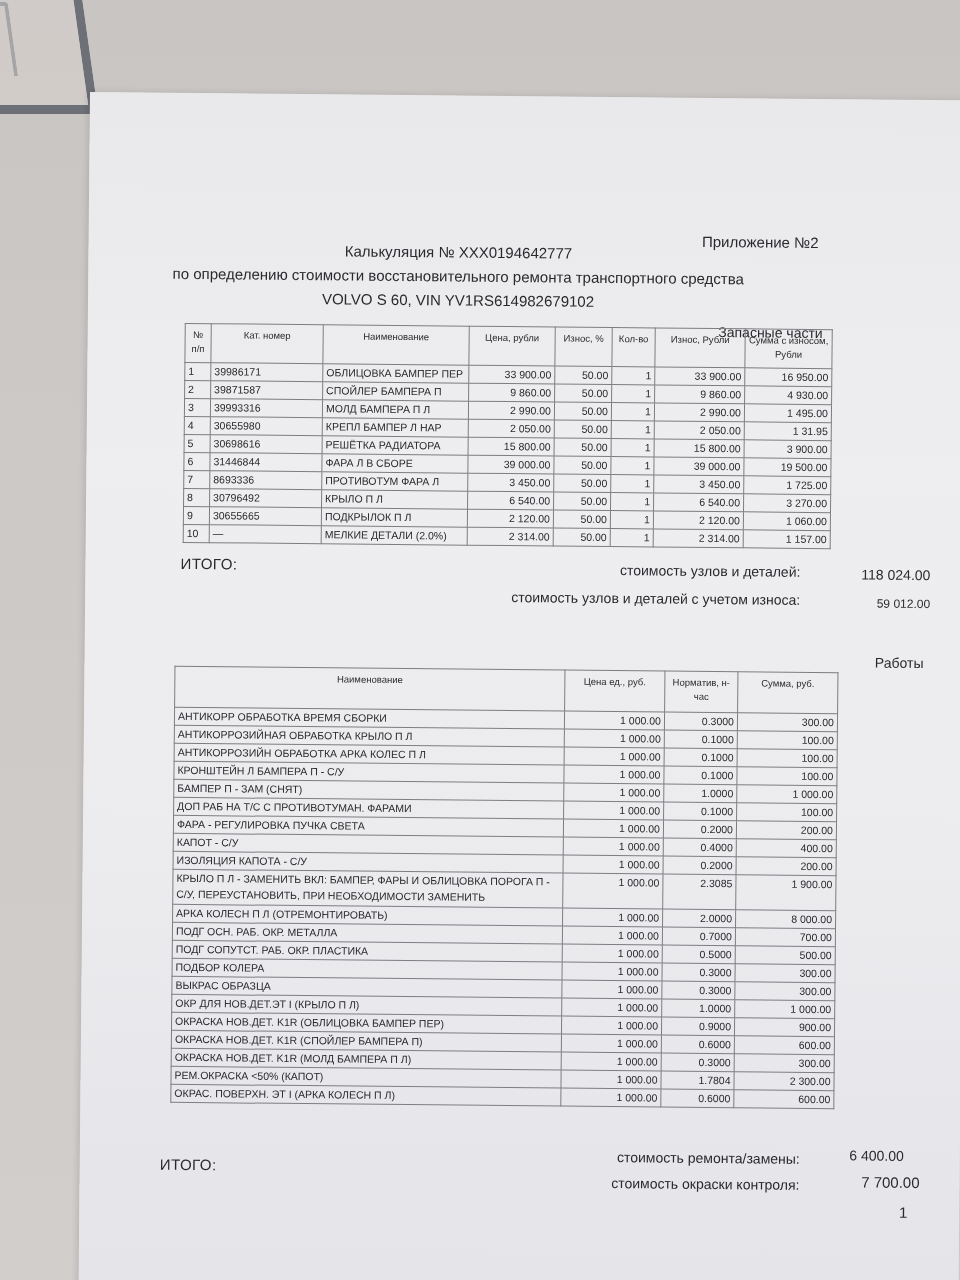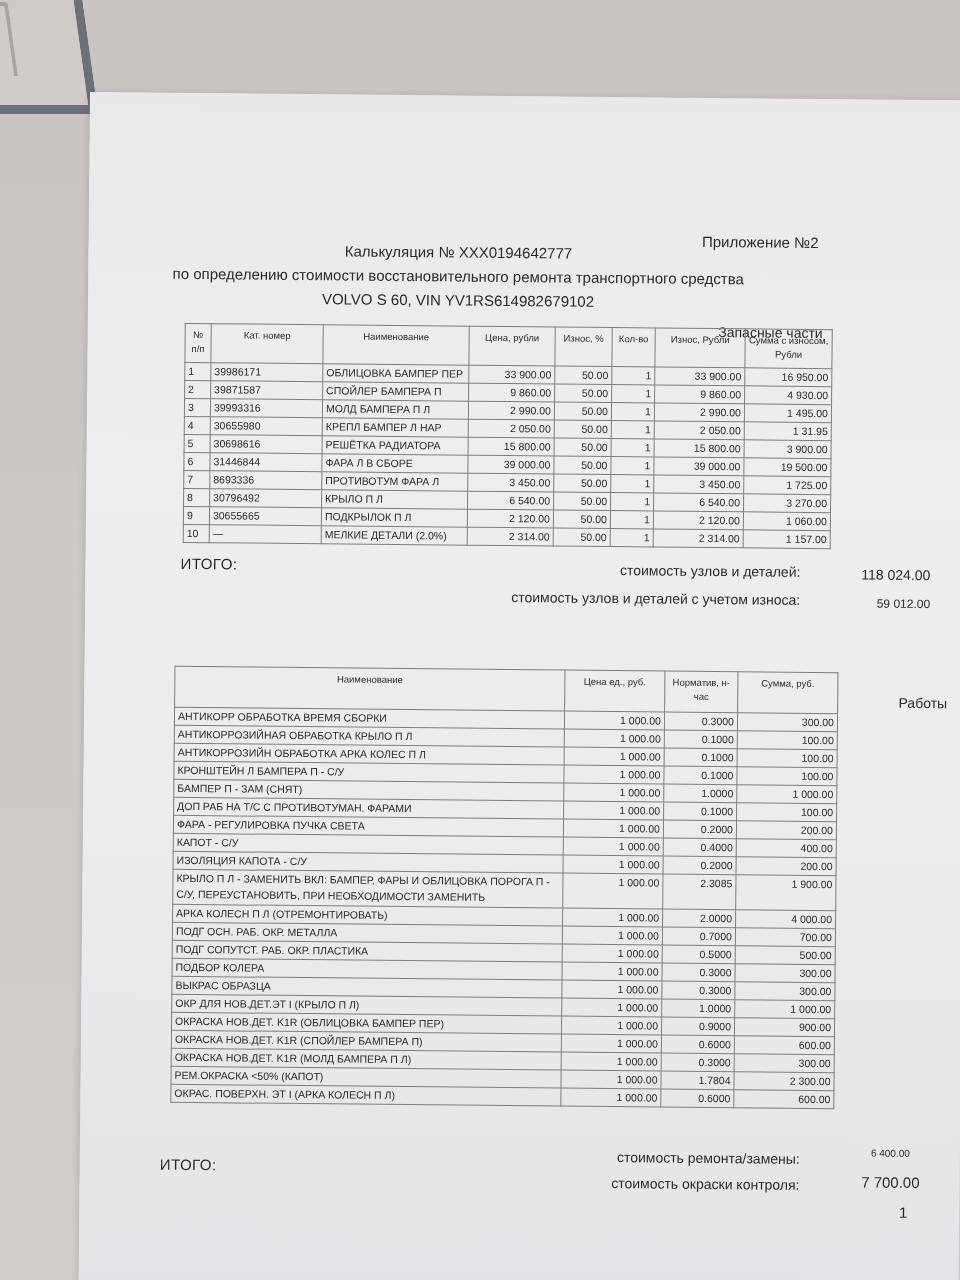--- a/index.html
+++ b/index.html
@@ -84,34 +84,34 @@
     .r { text-align: right; }
     .parts-table { position: absolute; left: 97px; top: 230px; }
     .parts-table th { height: 34px; }
 
     .total-label1 { left: 95px; top: 462px; font-size: 15px; letter-spacing: 0.5px; }
     .sum1-label { right: 165px; top: 465px; font-size: 14px; }
     .sum1-val { right: 35px; top: 467px; font-size: 14px; margin-left: 20px; }
     .sum2-label { right: 165px; top: 493px; font-size: 14px; }
     .sum2-val { right: 35px; top: 497px; font-size: 12px; text-align: right; }
 
-    .section-works { right: 17px; top: 555px; font-size: 14px; margin-top: 40px; }
+    .section-works { right: 41px; top: 555px; font-size: 14px; }
     .works-table { position: absolute; left: 90px; top: 573px; }
     .works-table th { height: 36px; }
     .works-table td.wrap {
       white-space: normal;
       line-height: 16px;
       height: 34px;
       vertical-align: top;
     }
     .works-table td.top { vertical-align: top; }
 
     .total-label2 { left: 80px; top: 1063px; font-size: 15px; letter-spacing: 0.5px; }
     .sum3-label { right: 160px; top: 1052px; font-size: 14px; }
-    .sum3-val { right: 50px; top: 1048px; font-size: 10px; }
+    .sum3-val { right: 56px; top: 1048px; font-size: 14px; }
     .sum4-label { right: 160px; top: 1078px; font-size: 14px; }
     .sum4-val { right: 40px; top: 1074px; font-size: 15px; }
     .page-num { right: 52px; top: 1104px; font-size: 15px; }
   </style>
 </head>
 <body>
 
 <div class="stand">
   <div class="stand-inner"></div>
 </div>
@@ -333,21 +333,21 @@
       <tr>
           <td class="wrap">КРЫЛО П Л - ЗАМЕНИТЬ ВКЛ: БАМПЕР, ФАРЫ И ОБЛИЦОВКА ПОРОГА П - С/У, ПЕРЕУСТАНОВИТЬ, ПРИ НЕОБХОДИМОСТИ ЗАМЕНИТЬ</td>
           <td class="r top">1 000.00</td>
           <td class="r top">2.3085</td>
           <td class="r top">1 900.00</td>
         </tr>
       <tr>
           <td>АРКА КОЛЕСН П Л  (ОТРЕМОНТИРОВАТЬ)</td>
           <td class="r">1 000.00</td>
           <td class="r">2.0000</td>
-          <td class="r">4 000.00</td>
+          <td class="r">8 000.00</td>
         </tr>
       <tr>
           <td>ПОДГ ОСН. РАБ. ОКР. МЕТАЛЛА</td>
           <td class="r">1 000.00</td>
           <td class="r">0.7000</td>
           <td class="r">700.00</td>
         </tr>
       <tr>
           <td>ПОДГ СОПУТСТ. РАБ. ОКР. ПЛАСТИКА</td>
           <td class="r">1 000.00</td>

